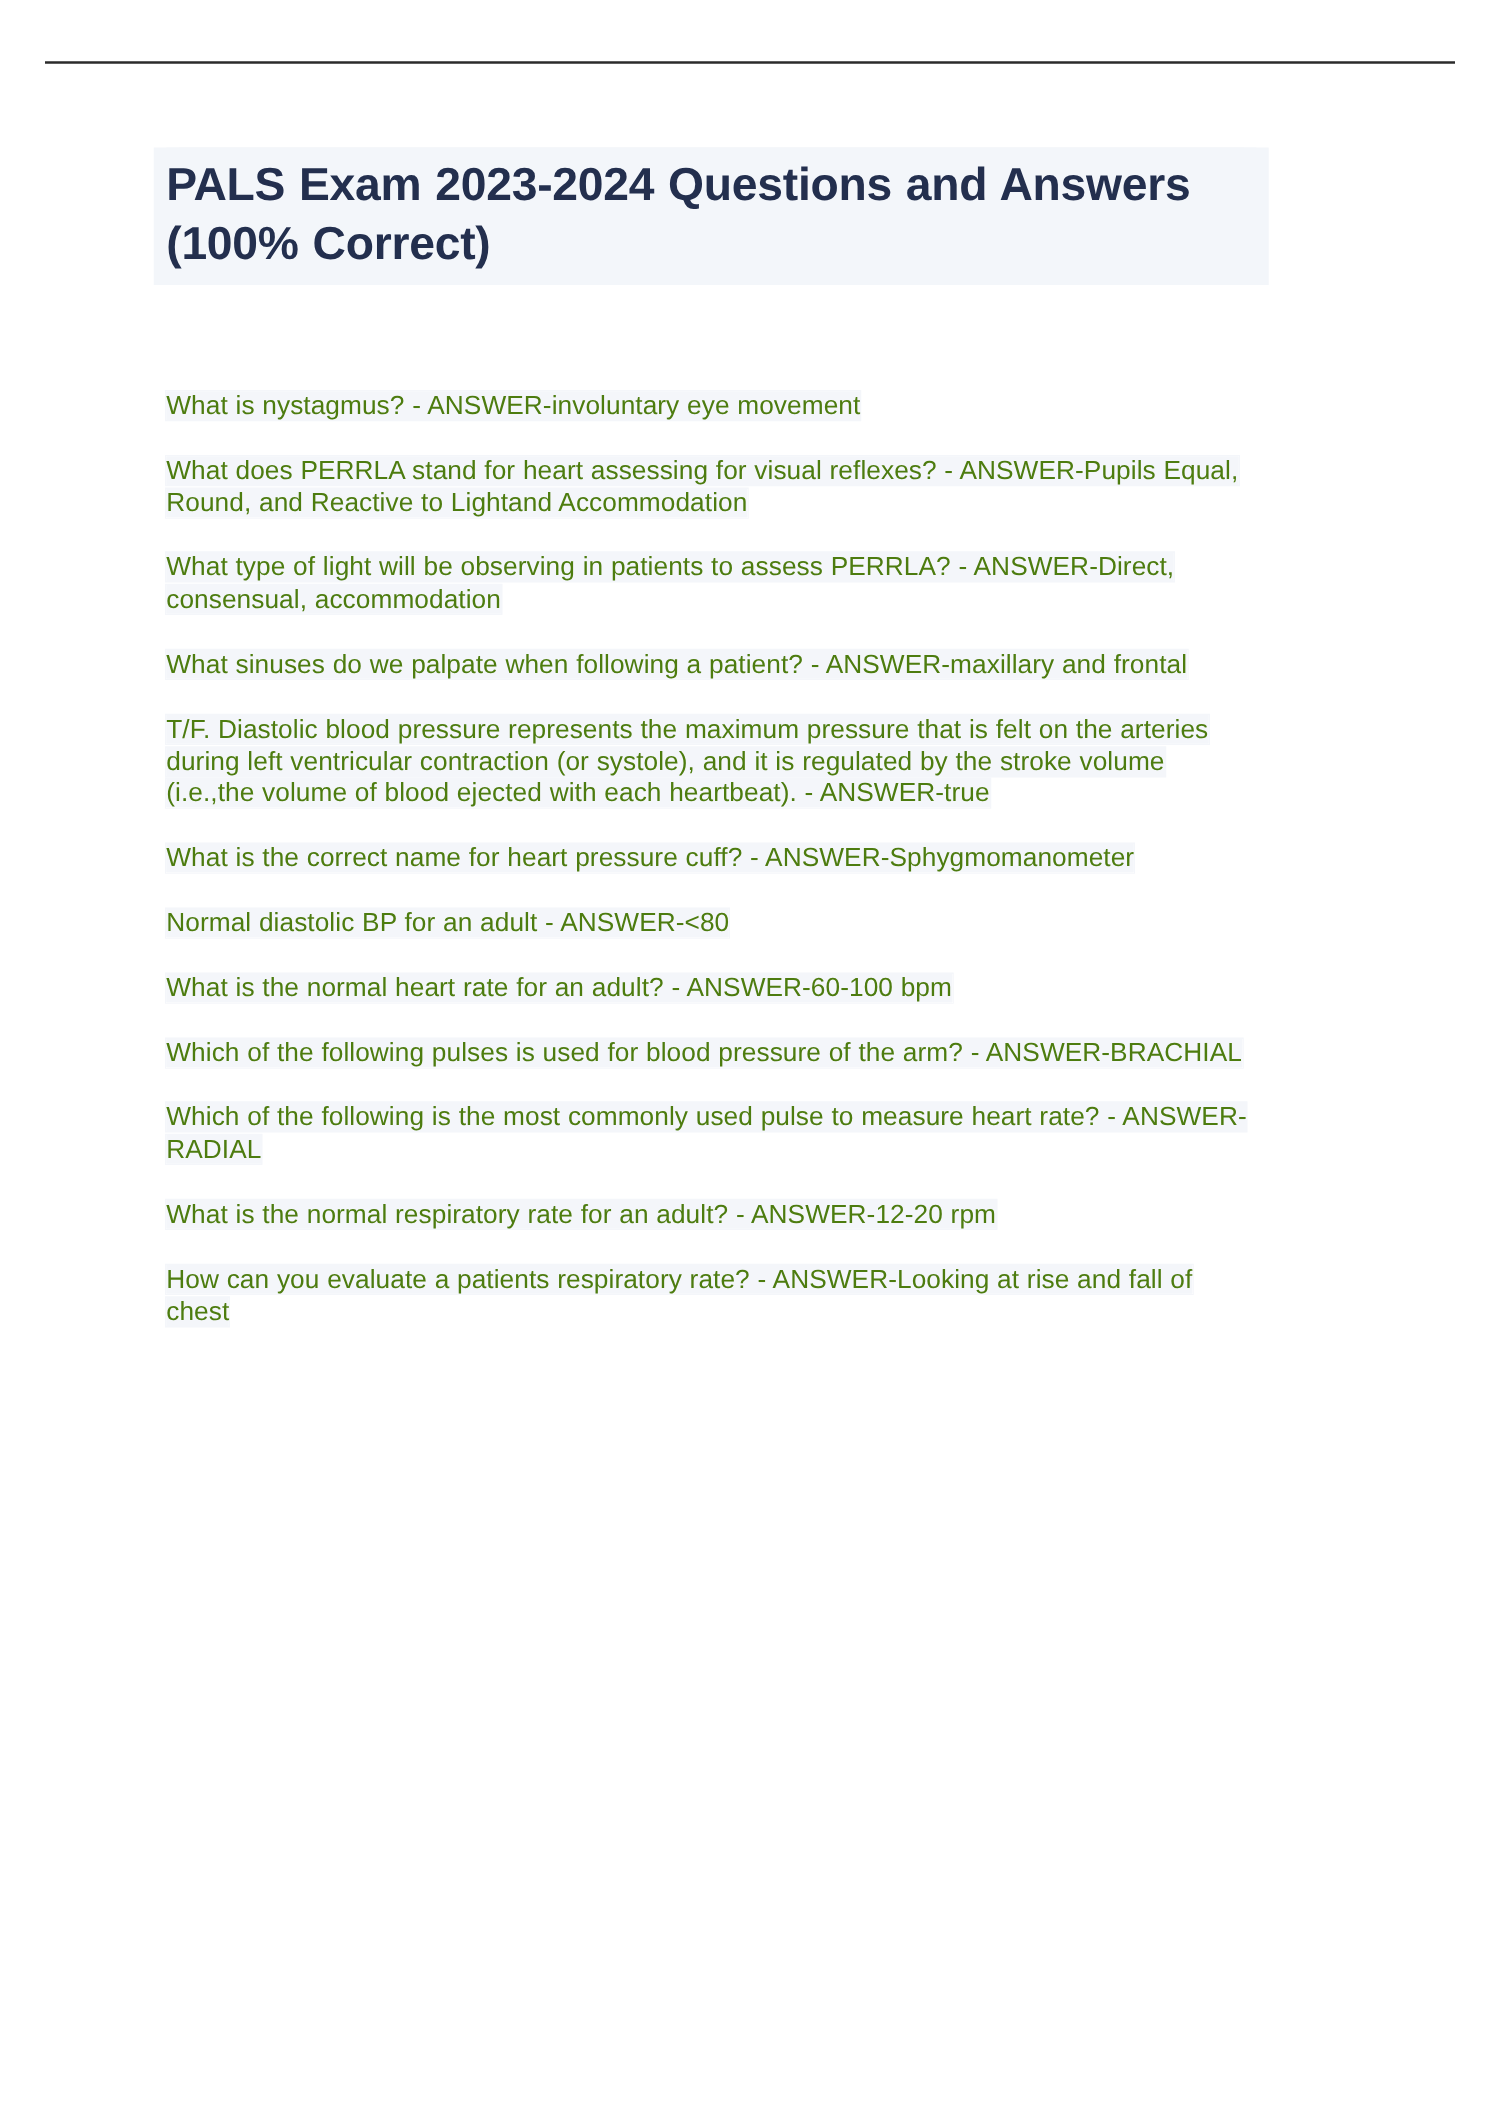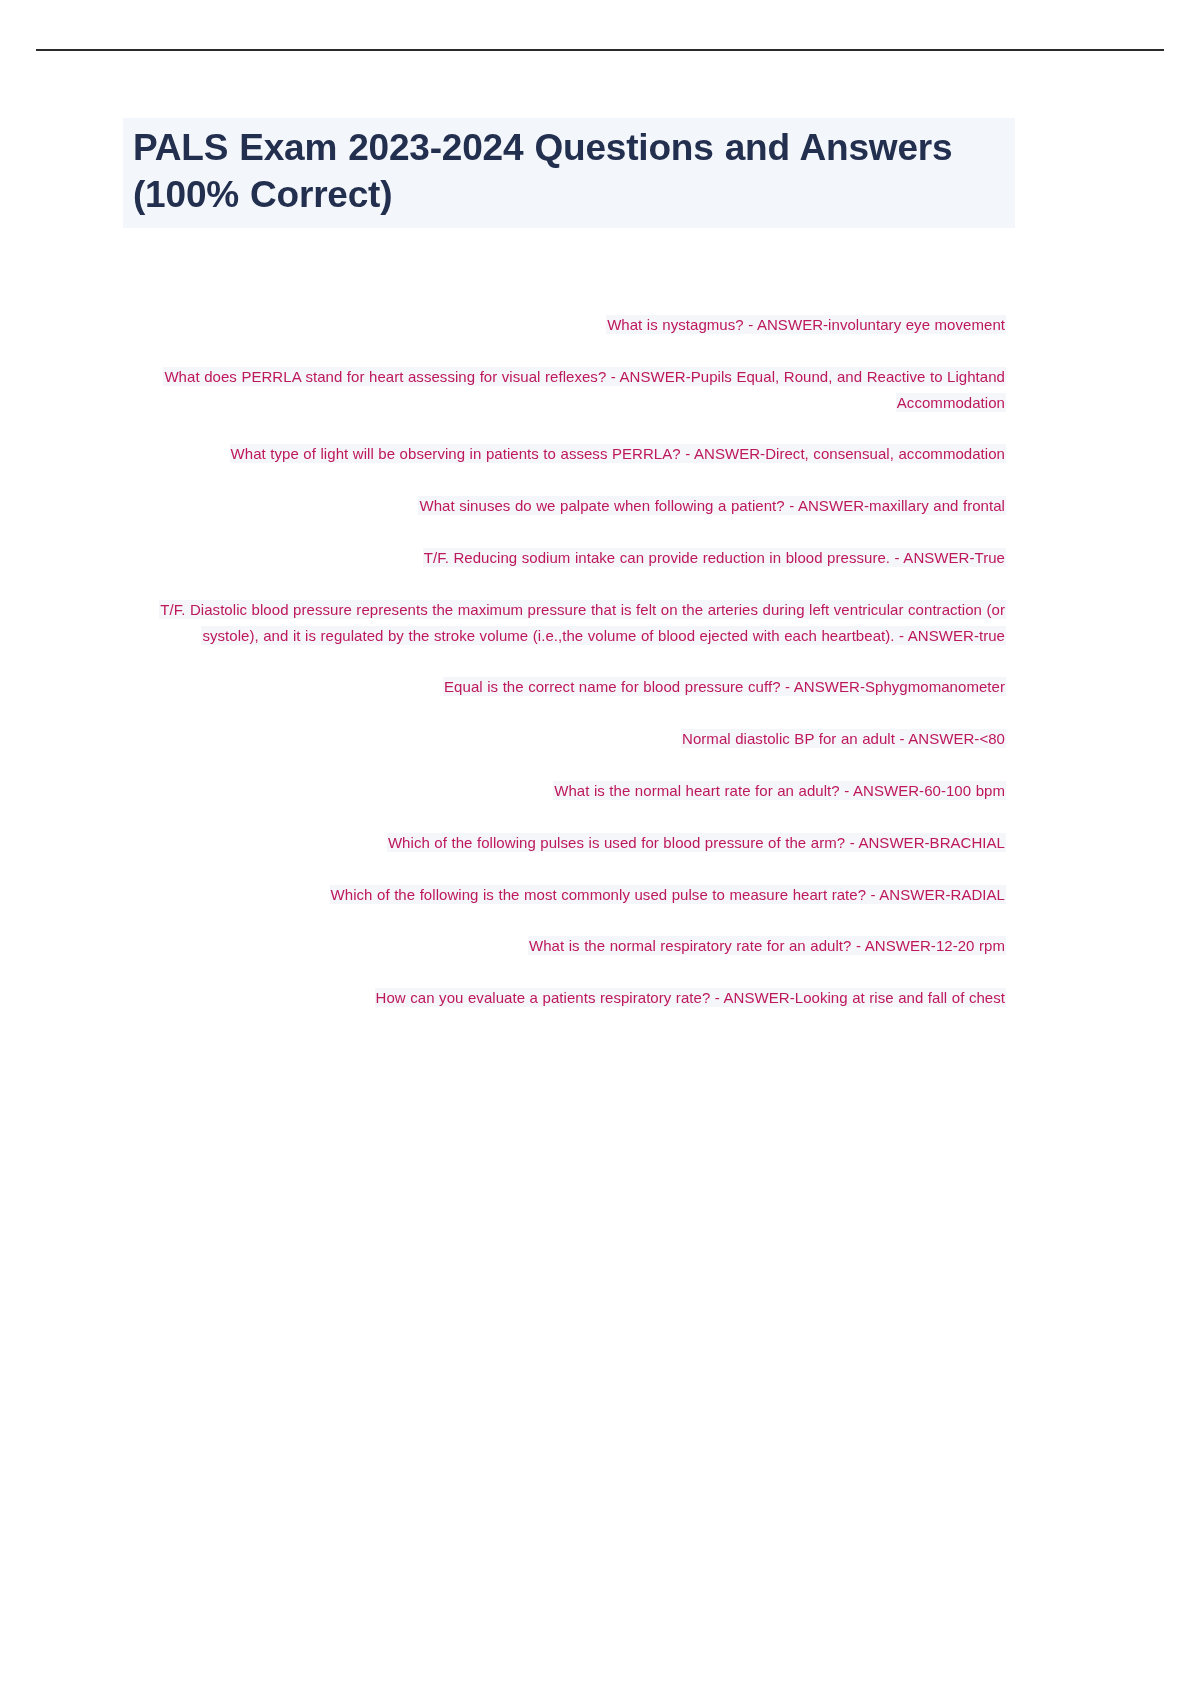--- a/index.html
+++ b/index.html
@@ -55,26 +55,25 @@
     box-shadow: -10px 0 0 0 #f3f6fa, 10px 0 0 0 #f3f6fa;
     word-spacing: 1px;
   }
 
   .body-block {
     margin-top: 84px;
   }
 
   .qa {
     margin: 0 0 26px 0;
-    font-size: 15px;
+    font-size: 21px;
     line-height: 25.8px;
-    color: #be185d;
+    color: #4d7c0f;
     letter-spacing: 0.05px;
     word-spacing: 0.3px;
-    text-align: right;
   }
   .qa:last-child { margin-bottom: 4px; }
 
   .qa .hl {
     background: #f4f6fa;
     box-shadow: 0 0 0 1px #f4f6fa;
     -webkit-box-decoration-break: clone;
     box-decoration-break: clone;
   }
 </style>
@@ -87,23 +86,22 @@
 
   <div class="content">
 
     <h1 class="doc-title">PALS Exam 2023-2024 Questions and Answers (100% Correct)</h1>
 
     <div class="body-block">
         <p class="qa"><span class="hl">What is nystagmus? - ANSWER-involuntary eye movement</span></p>
         <p class="qa"><span class="hl">What does PERRLA stand for heart assessing for visual reflexes? - ANSWER-Pupils Equal, Round, and Reactive to Lightand Accommodation</span></p>
         <p class="qa"><span class="hl">What type of light will be observing in patients to assess PERRLA? - ANSWER-Direct, consensual, accommodation</span></p>
         <p class="qa"><span class="hl">What sinuses do we palpate when following a patient? - ANSWER-maxillary and frontal</span></p>
-        <p class="qa"><span class="hl">T/F. Reducing sodium intake can provide reduction in blood pressure. - ANSWER-True</span></p>
         <p class="qa"><span class="hl">T/F. Diastolic blood pressure represents the maximum pressure that is felt on the arteries during left ventricular contraction (or systole), and it is regulated by the stroke volume (i.e.,the volume of blood ejected with each heartbeat). - ANSWER-true</span></p>
-        <p class="qa"><span class="hl">Equal is the correct name for blood pressure cuff? - ANSWER-Sphygmomanometer</span></p>
+        <p class="qa"><span class="hl">What is the correct name for heart pressure cuff? - ANSWER-Sphygmomanometer</span></p>
         <p class="qa"><span class="hl">Normal diastolic BP for an adult - ANSWER-&lt;80</span></p>
         <p class="qa"><span class="hl">What is the normal heart rate for an adult? - ANSWER-60-100 bpm</span></p>
         <p class="qa"><span class="hl">Which of the following pulses is used for blood pressure of the arm? - ANSWER-BRACHIAL</span></p>
         <p class="qa"><span class="hl">Which of the following is the most commonly used pulse to measure heart rate? - ANSWER-RADIAL</span></p>
         <p class="qa"><span class="hl">What is the normal respiratory rate for an adult? - ANSWER-12-20 rpm</span></p>
         <p class="qa"><span class="hl">How can you evaluate a patients respiratory rate? - ANSWER-Looking at rise and fall of chest</span></p>
       </div>
 
   </div>
 

